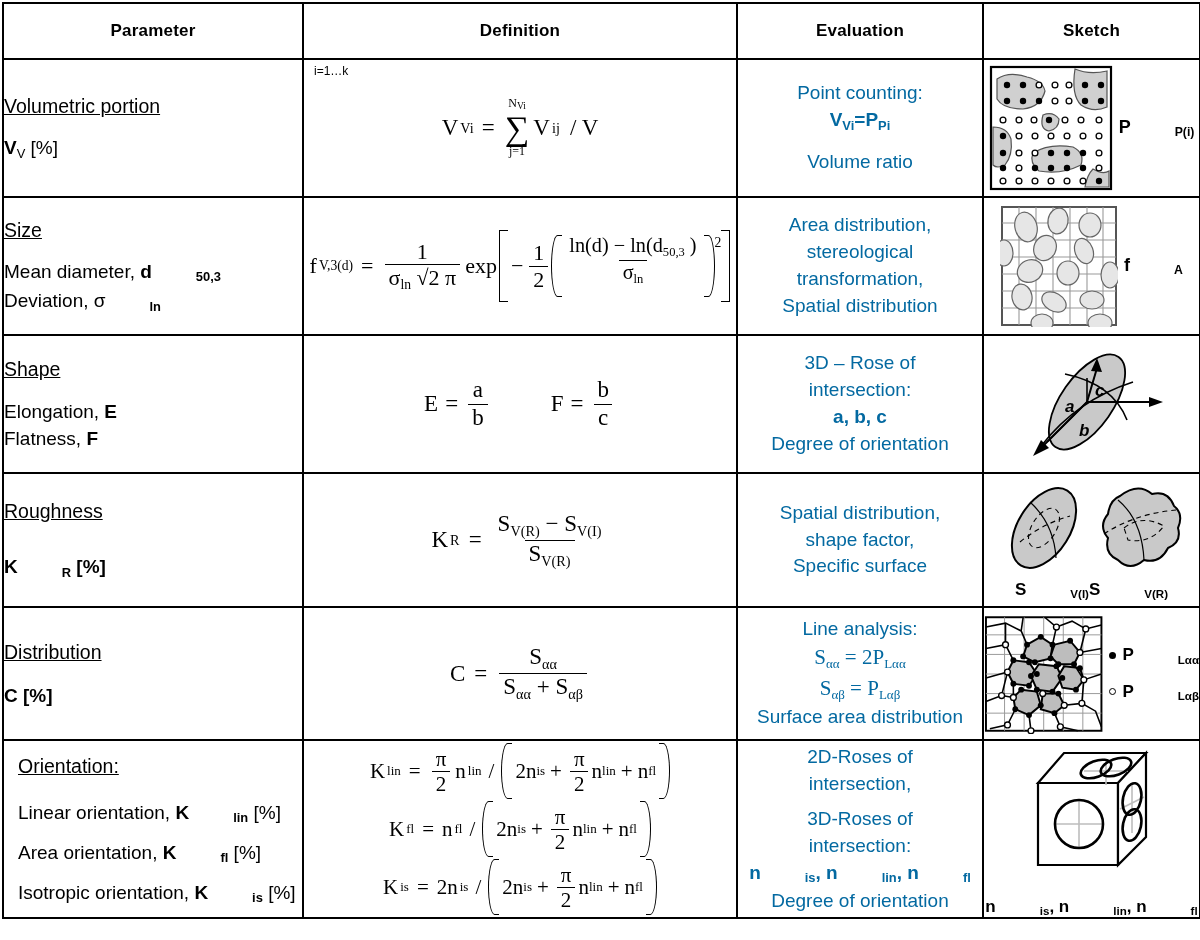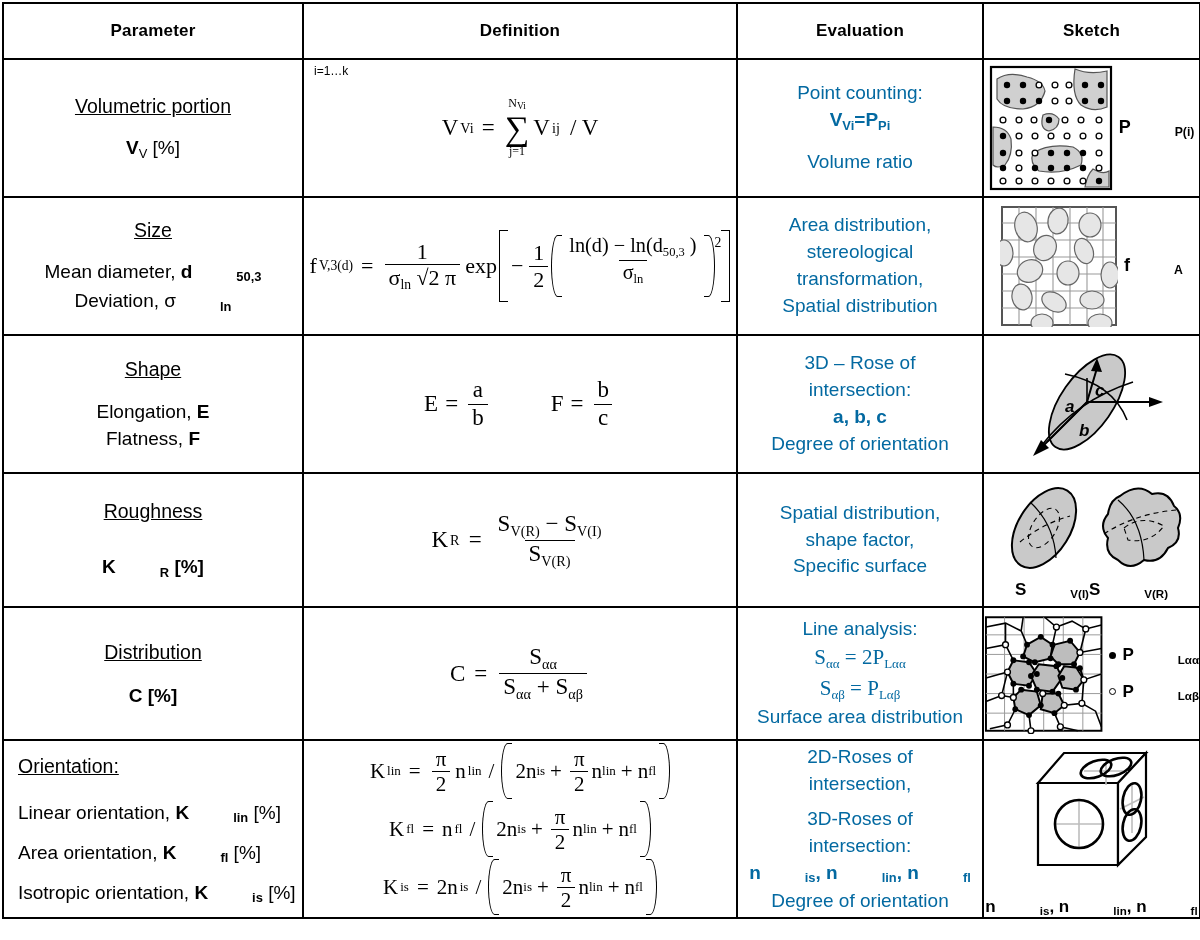--- a/index.html
+++ b/index.html
@@ -34,21 +34,21 @@
   thead th {
     height: 56px;
     font-size: 17px;
     font-weight: bold;
     text-align: center;
     letter-spacing: 0.2px;
   }
 
   
   .param-cell {
-    text-align: center;
+    text-align: left;
     padding: 8px 10px;
     font-size: 19px;
     line-height: 1.45;
     color: #000;
   }
   .param-title {
     text-decoration: underline;
     font-size: 19.5px;
     margin-bottom: 14px;
     display: block;

